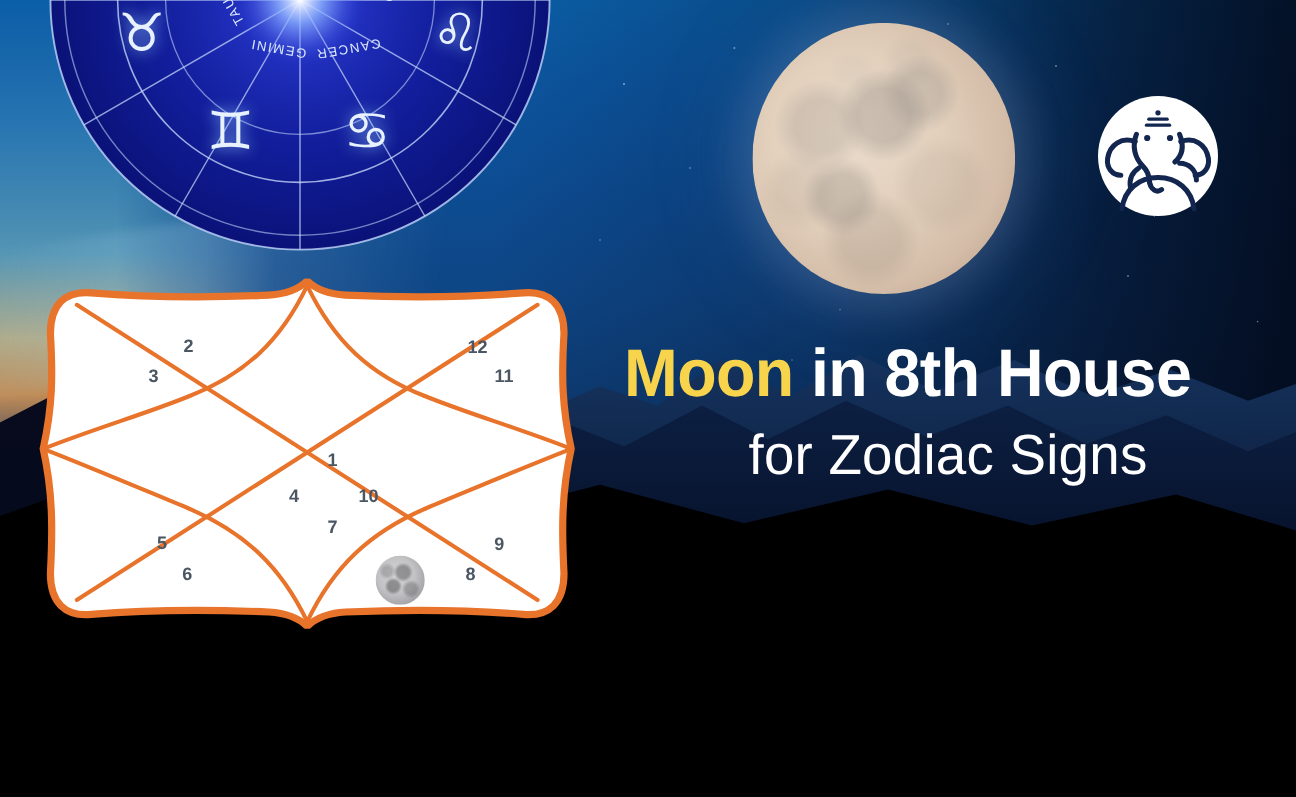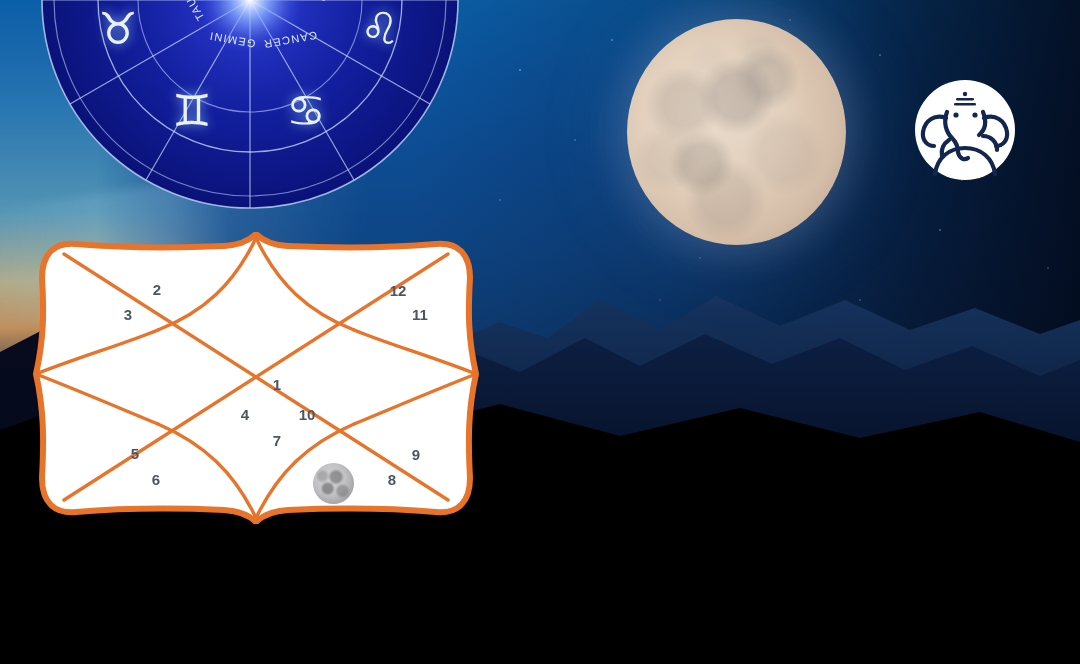--- a/index.html
+++ b/index.html
@@ -360,14 +360,18 @@
       <text x="364" y="247">8</text>
       <text x="388" y="222">9</text>
       <text x="279" y="182">10</text>
       <text x="392" y="82">11</text>
       <text x="370" y="58">12</text>
     </g>
   </svg>
 
   <div id="house8-moon"></div>
 
+  <div id="headline-block">
+    <div id="headline-main"><span id="headline-accent">Moon</span><span id="headline-rest"> in 8th House</span></div>
+    <div id="headline-sub">for Zodiac Signs</div>
+  </div>
 
 </div>
 
 </body></html>

